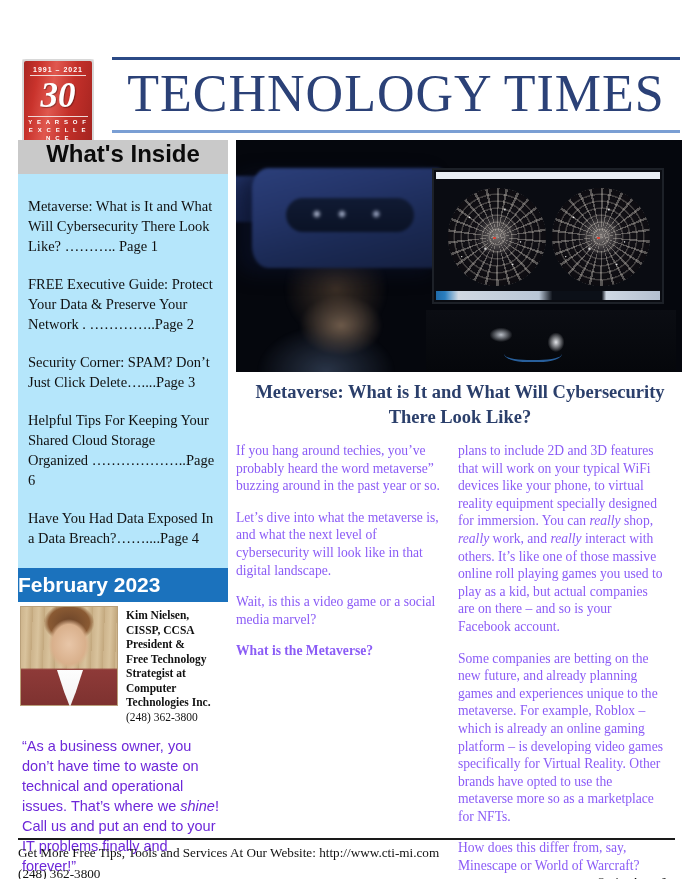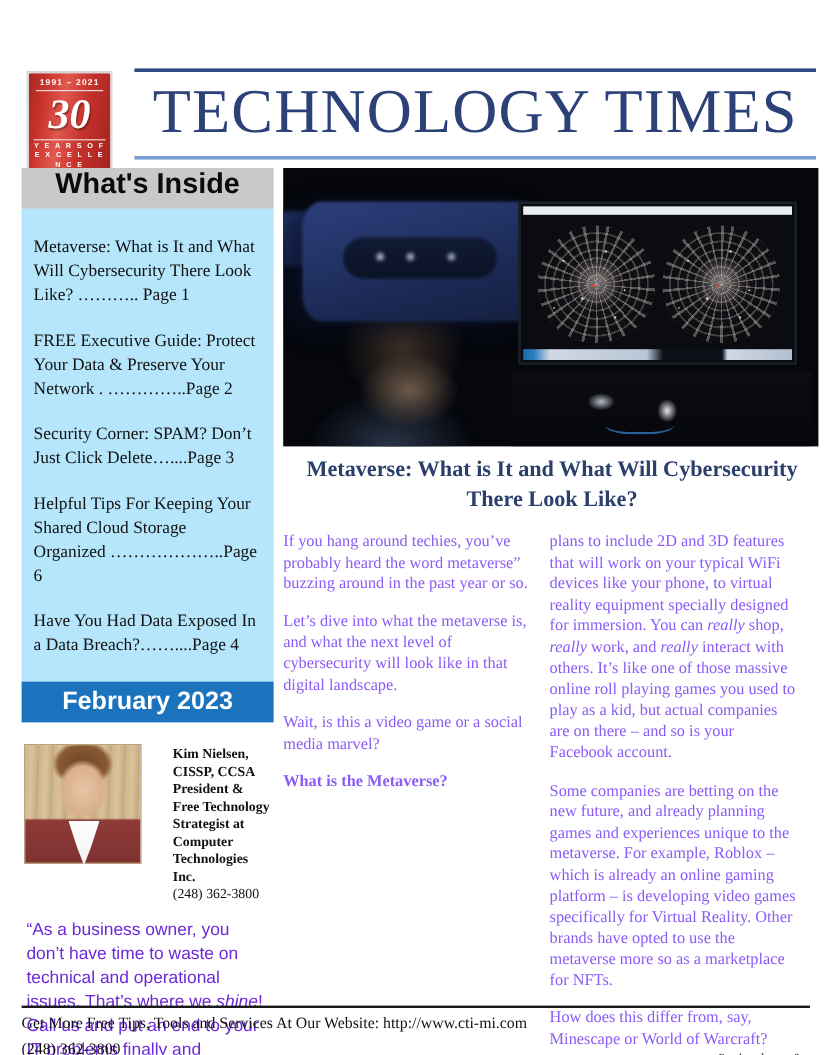--- a/index.html
+++ b/index.html
@@ -105,31 +105,30 @@
   }
   .toc-item {
     font-family: "Liberation Serif", serif;
     font-size: 14.5px; line-height: 20px;
     color: #111111; margin-bottom: 18px;
   }
   .toc-item:last-child { margin-bottom: 0; }
   .month-banner {
     background: #1b72bd;
     height: 34px;
-    display: flex; align-items: center; justify-content: center;
+    display: flex; align-items: center; justify-content: flex-start;
   }
   .month-banner span {
     font-family: "Liberation Sans", sans-serif;
     font-weight: bold; font-size: 21px; color: #ffffff;
   }
   .bio {
     display: flex;
-    margin-top: 18px;
+    margin-top: 4px;
     padding-left: 2px;
-    gap: 18px;
   }
   .bio-photo {
     width: 98px; height: 100px;
     flex: 0 0 98px;
     background:
       radial-gradient(ellipse 30px 36px at 50% 38%, #e8c6a8 0%, #d9b08c 55%, rgba(217,176,140,0) 70%),
       radial-gradient(ellipse 34px 26px at 50% 16%, #6b4429 0%, #8a5a33 60%, rgba(138,90,51,0) 75%),
       linear-gradient(180deg, rgba(0,0,0,0) 62%, #8e3a38 64%, #7e3230 100%),
       repeating-linear-gradient(92deg, #cdb48c 0px, #d9c39d 6px, #c3a87e 12px);
       position: relative;

